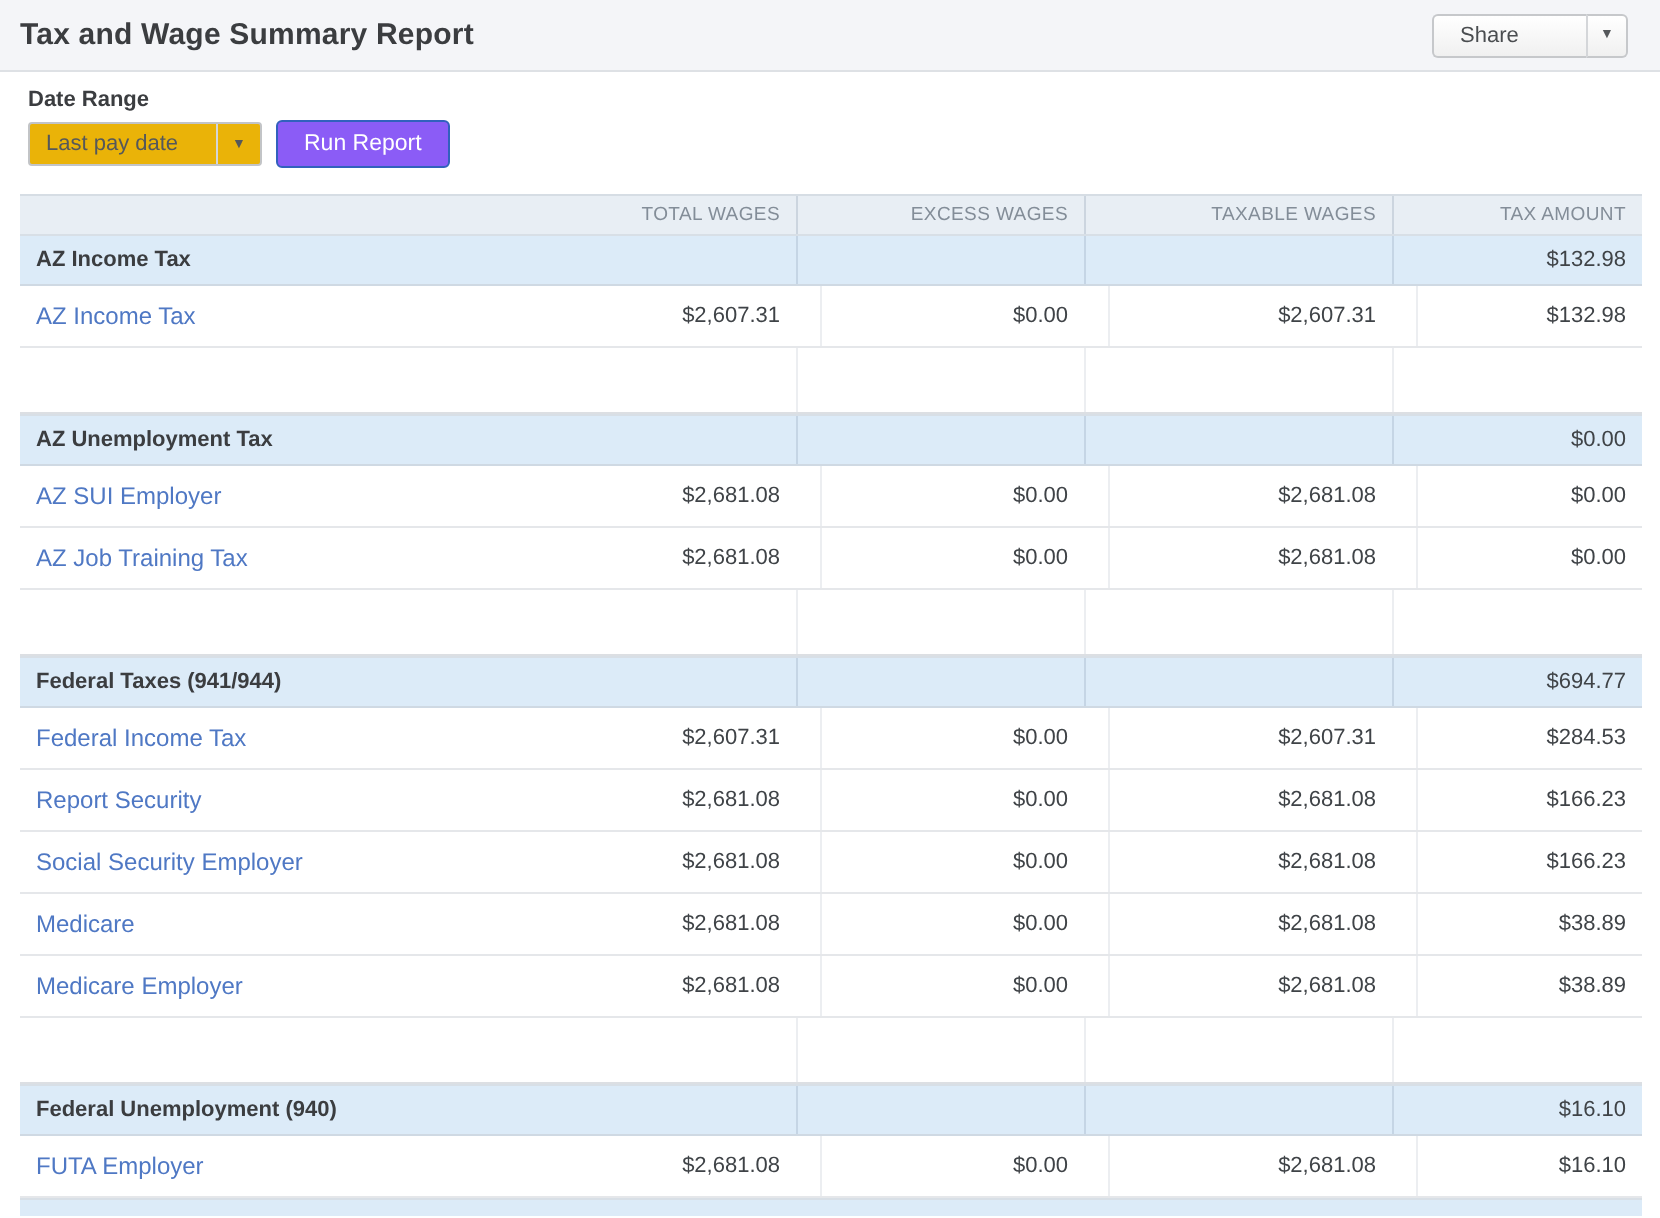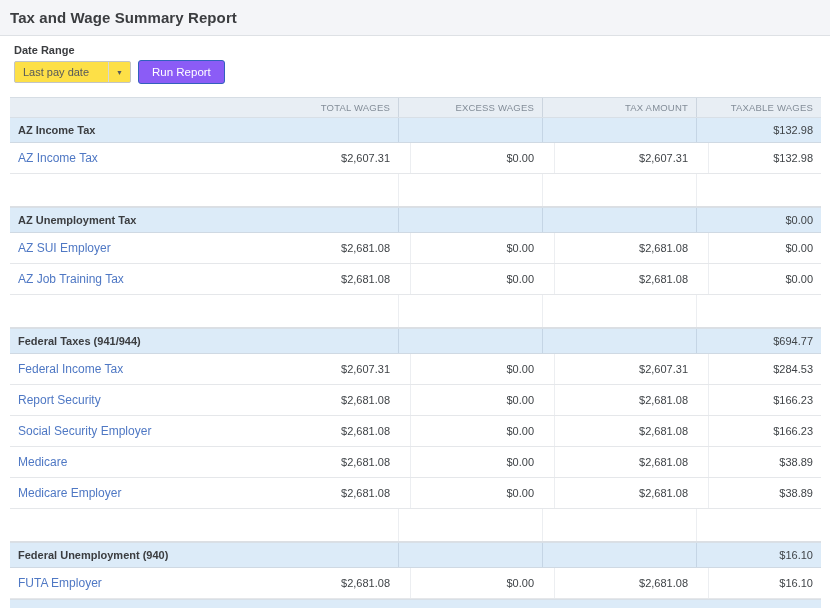--- a/index.html
+++ b/index.html
@@ -21,21 +21,21 @@
     border:1px solid #c6c8cb; font-family:inherit; font-size:11px; color:#4a4d50;
     cursor:pointer; height:22px;
   }
   .share-main { width:77px; text-align:left; padding-left:13px; border-radius:3px 0 0 3px; border-right:none; }
   .share-caret { width:21px; border-radius:0 3px 3px 0; border-left:1px solid #d4d6d9; font-size:7px; color:#55585b; }
   
   .controls { padding:8px 0 0 14px; background:#fff; height:61px; }
   .dr-label { font-size:11px; font-weight:bold; color:#3b3d40; margin-bottom:4px; }
   .controls-row { display:flex; align-items:flex-start; }
   .select {
-    width:117px; height:22px; background:#fde047; border:1px solid #c2c4c7; border-radius:2px;
+    width:117px; height:22px; background:#eab308; border:1px solid #c2c4c7; border-radius:2px;
     display:flex; align-items:center; justify-content:space-between; cursor:pointer; margin-top:1px;
   }
   .select-value { font-size:11px; color:#55585b; padding-left:8px; }
   .select-caret {
     width:22px; height:100%; border-left:1px solid #d4d6d9; display:flex;
     align-items:center; justify-content:center; font-size:7px; color:#55585b;
   }
   .run-btn {
     margin-left:7px; height:24px; padding:0 13px; background:#8b5cf6; border:1px solid #3261bd;
     border-radius:3px; color:#fff; font-family:inherit; font-size:11.5px; cursor:pointer;
@@ -65,39 +65,43 @@
   .sc.c2,.sc.c3,.sc.c4 { border-left:1px solid #eceef1; }
   .partial-row { height:9px; background:#dcebf8; border-top:1px solid #d8dfe6; }
 </style>
 </head>
 <body>
 
 <div class="app">
 
   <div class="topbar">
     <h1 class="page-title">Tax and Wage Summary Report</h1>
+    <div class="share-group">
+      <button class="share-main">Share</button>
+      <button class="share-caret"><span>▼</span></button>
+    </div>
   </div>
 
   <div class="controls">
     <div class="dr-label">Date Range</div>
     <div class="controls-row">
       <div class="select">
         <span class="select-value">Last pay date</span>
         <span class="select-caret">▼</span>
       </div>
       <button class="run-btn">Run Report</button>
     </div>
   </div>
 
   <div class="table">
     <div class="thead grid">
       <div class="th c1">TOTAL WAGES</div>
       <div class="th c2">EXCESS WAGES</div>
+      <div class="th c3">TAXABLE WAGES</div>
       <div class="th c4">TAX AMOUNT</div>
-      <div class="th c3">TAXABLE WAGES</div>
     </div>
     <div id="tbody">
         <div class="grow grid">
           <div class="gc c1">AZ Income Tax</div>
           <div class="gc c2"></div>
           <div class="gc c3"></div>
           <div class="gc c4">$132.98</div>
         </div>
         <div class="drow grid">
           <div class="dc c1">

